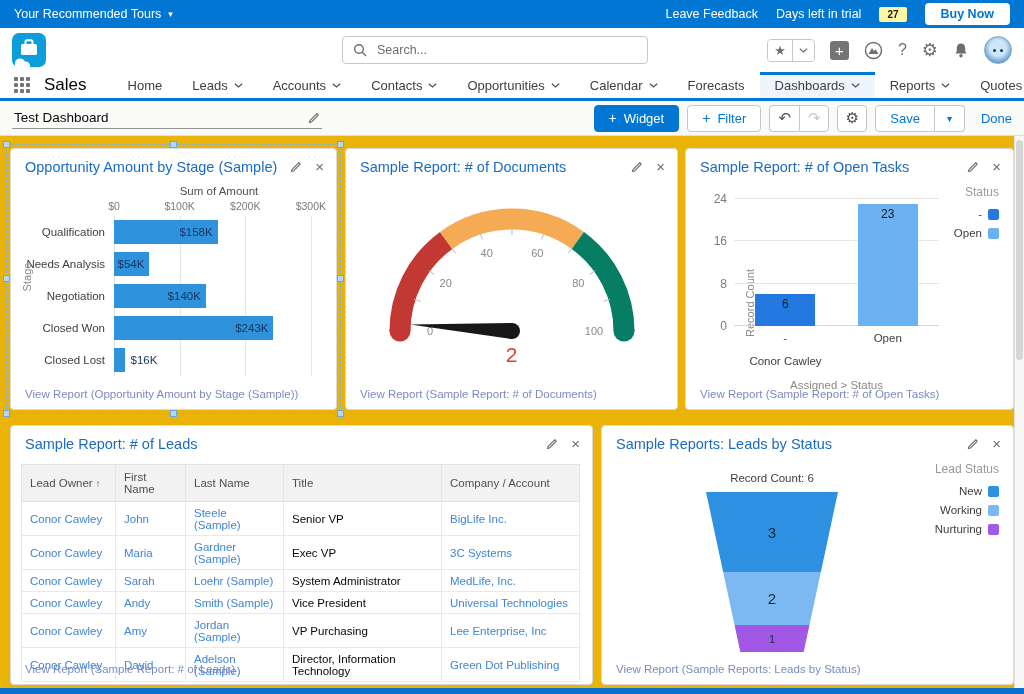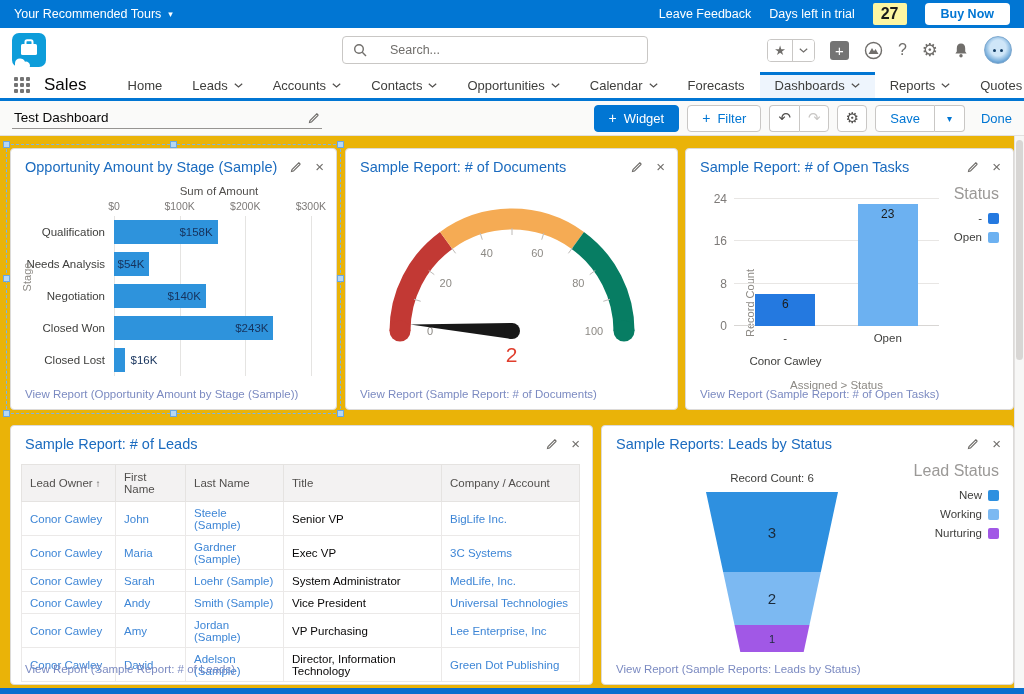--- a/index.html
+++ b/index.html
@@ -3,27 +3,27 @@
 <meta charset="utf-8">
 <style>
   * { box-sizing: border-box; margin: 0; padding: 0; }
   html,body { width:1024px; height:694px; overflow:hidden; font-family:"Liberation Sans", sans-serif; background:#fff; position:relative; }
 
   
   .topbar { height:28px; background:#0176d3; color:#fff; display:flex; align-items:center; padding:0 14px; font-size:12.5px; }
   .topbar .tours { display:flex; align-items:center; gap:7px; cursor:default; }
   .tri-down { font-size:9px; line-height:1; }
   .topbar-right { margin-left:auto; display:flex; align-items:center; gap:18px; }
-  .trial-badge { background:#fdf6a2; color:#1b1b1b; font-weight:bold; padding:2px 8px; border-radius:2px; font-size:16px; }
+  .trial-badge { background:#fdf6a2; color:#1b1b1b; font-weight:bold; padding:2px 8px; border-radius:2px; font-size:10px; }
   .buy-now { background:#fff; color:#0176d3; border:none; border-radius:4px; padding:4px 16px; font-size:12.5px; font-weight:bold; }
 
   
   .header { height:44px; display:flex; align-items:center; padding:0 12px; position:relative; }
   .app-logo { width:34px; height:34px; }
-  .search-box { position:absolute; left:342px; top:8px; width:306px; height:28px; border:1px solid #c9c7c5; border-radius:4px; display:flex; align-items:center; gap:23px; padding:0 10px; background:#fff; }
+  .search-box { position:absolute; left:342px; top:8px; width:306px; height:28px; border:1px solid #c9c7c5; border-radius:4px; display:flex; align-items:center; gap:10px; padding:0 10px; background:#fff; }
   .search-box input { border:none; outline:none; flex:1; font-size:12.5px; color:#444; font-family:"Liberation Sans",sans-serif; }
   .search-box input::placeholder { color:#706e6b; }
   .header-icons { margin-left:auto; display:flex; align-items:center; gap:15px; color:#706e6b; }
   .fav-group { display:flex; border:1px solid #c9c7c5; border-radius:4px; overflow:hidden; height:23px; }
   .fav-group .seg { display:flex; align-items:center; justify-content:center; padding:0 6px; background:#fff; }
   .fav-group .seg + .seg { border-left:1px solid #c9c7c5; }
   .star-glyph { font-size:13px; color:#706e6b; }
   .plus-btn { width:19px; height:19px; background:#747474; border-radius:3px; color:#fff; display:flex; align-items:center; justify-content:center; font-size:15px; line-height:1; }
   .hicon { font-size:16px; color:#706e6b; }
   .gear-glyph { font-size:18px; }
@@ -92,21 +92,21 @@
   .opp-ylabel { position:absolute; left:-6px; top:45%; transform:rotate(-90deg); font-size:11px; color:#8c8984; }
 
   
   #w-gauge { left:345px; top:12px; width:333px; height:262px; }
   .gauge-svg { position:absolute; left:6px; top:34px; }
   .gauge-value { position:absolute; top:194px; left:0; right:0; text-align:center; font-size:21px; color:#e03e2d; }
 
   
   #w-tasks { left:685px; top:12px; width:329px; height:262px; }
   .legend { position:absolute; top:36px; right:14px; text-align:right; }
-  .legend-title { font-size:16px; color:#9b9997; margin-bottom:9px; }
+  .legend-title { font-size:12px; color:#9b9997; margin-bottom:9px; }
   .legend-item { display:flex; justify-content:flex-end; align-items:center; gap:6px; margin:7px 0; font-size:11.5px; color:#3e3e3c; }
   .legend-swatch { width:11px; height:11px; border-radius:2px; display:inline-block; }
   .tasks-ylabel { position:absolute; left:-24px; top:98px; transform:rotate(-90deg); font-size:11px; color:#8c8984; width:80px; text-align:center; }
   .tasks-plot { position:absolute; left:48px; top:50px; width:205px; height:127px; }
   .tgl { position:absolute; left:0; right:0; height:1px; background:#e8e6e4; }
   .ttick { position:absolute; right:100%; margin-right:7px; transform:translateY(50%); font-size:12px; color:#7d7a78; }
   .tbar { position:absolute; bottom:0; width:60px; }
   .tval { position:absolute; top:3px; left:0; right:0; text-align:center; font-size:12px; color:#1b1b1b; }
   .tasks-xlabels { position:absolute; left:48px; top:183px; width:205px; height:14px; }
   .txlab { position:absolute; transform:translateX(-50%); font-size:11.5px; color:#3e3e3c; }

